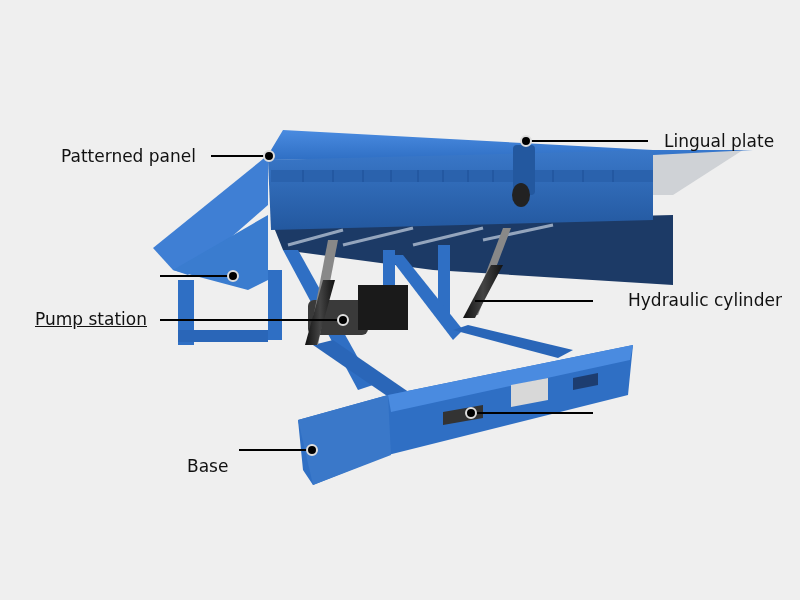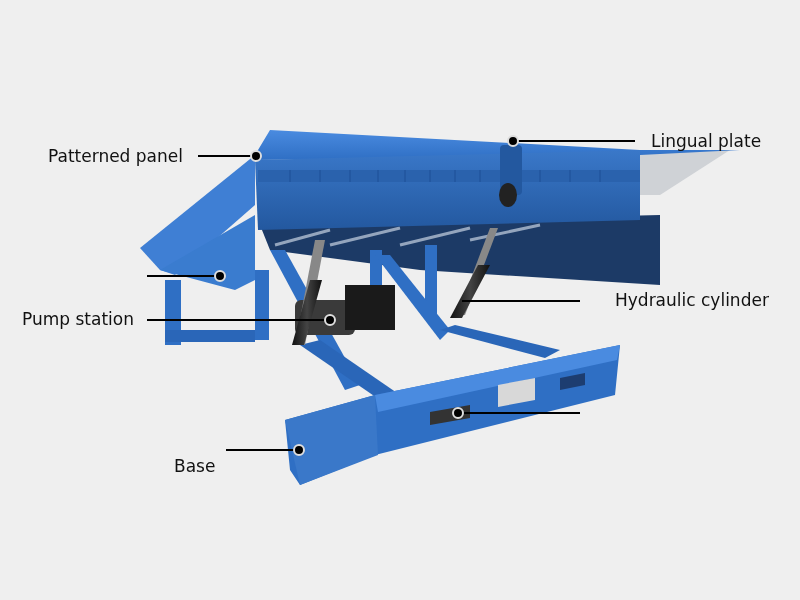--- a/index.html
+++ b/index.html
@@ -1,17 +1,17 @@
 <!DOCTYPE html>
 <html><head>
 <meta charset="utf-8">
 <style>
   html,body{margin:0;padding:0;}
   body{width:800px;height:600px;background:#efefef;position:relative;overflow:hidden;font-family:"DejaVu Sans","Liberation Sans",sans-serif;}
-  #stage{position:absolute;left:0;top:0;width:635px;height:600px;}
+  #stage{position:absolute;left:13px;top:0;width:635px;height:600px;}
   .label{position:absolute;font-size:17px;color:#111;white-space:nowrap;line-height:20px;}
   .leader{position:absolute;height:2px;background:#000;}
   .dot{position:absolute;width:8px;height:8px;border-radius:50%;background:#000;border:2px solid #ddd;box-sizing:content-box;transform:translate(-6px,-6px);}
 </style>
 </head>
 <body>
 
 <div id="stage">
   <svg width="800" height="600" viewBox="0 0 800 600" style="position:absolute;left:0;top:0;">
     <defs>
@@ -98,21 +98,21 @@
     <polygon points="560,378 585,373 585,385 560,390" fill="#1d3d70"></polygon>
   </svg>
 
   <div class="label" style="left:48px;top:146px;">Patterned panel</div>
   <div class="leader" style="left:198px;top:155px;width:57px;"></div>
   <div class="dot" style="left:256px;top:156px;"></div>
 
   <div class="leader" style="left:147px;top:275px;width:70px;"></div>
   <div class="dot" style="left:220px;top:276px;"></div>
 
-  <div class="label" style="left:22px;top:309px;">Pump station</div>
+  <div class="label" style="left:22px;top:309px;text-decoration:underline;">Pump station</div>
   <div class="leader" style="left:147px;top:319px;width:180px;"></div>
   <div class="dot" style="left:330px;top:320px;"></div>
 
   <div class="label" style="left:174px;top:440px;margin-top:16px;">Base</div>
   <div class="leader" style="left:226px;top:449px;width:70px;"></div>
   <div class="dot" style="left:299px;top:450px;"></div>
 
   <div class="label" style="left:651px;top:131px;text-align:right;">Lingual plate</div>
   <div class="leader" style="left:513px;top:140px;width:122px;"></div>
   <div class="dot" style="left:513px;top:141px;"></div>

